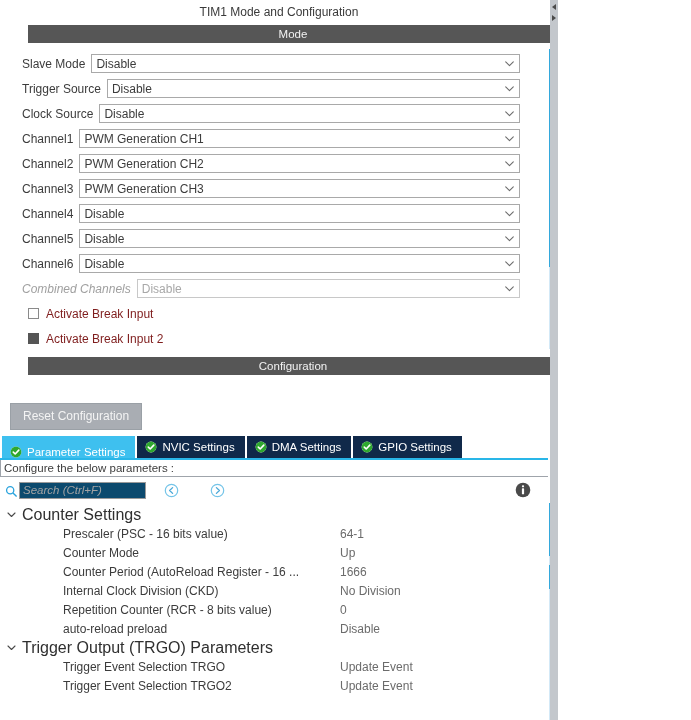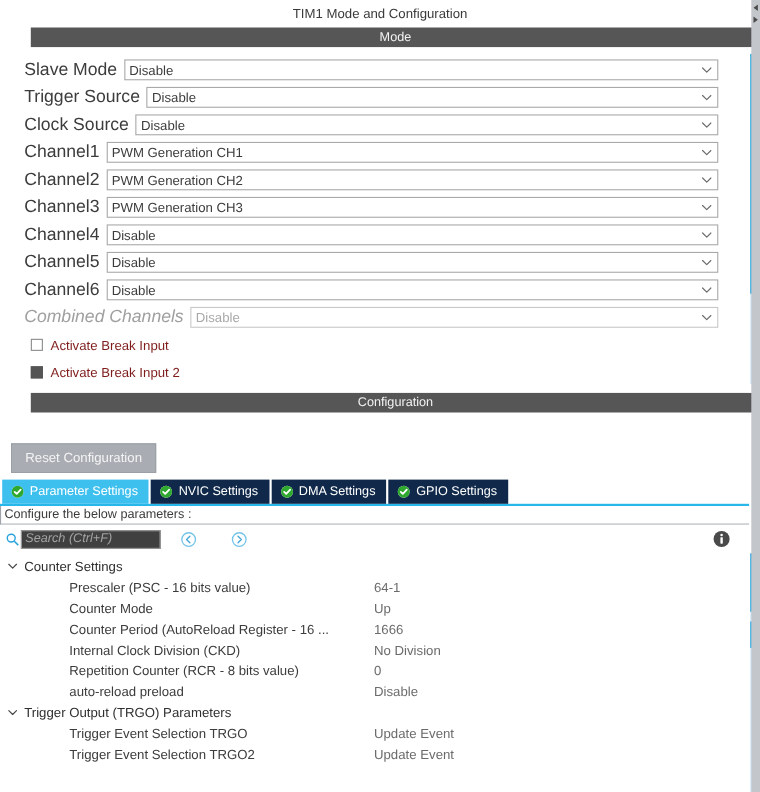--- a/index.html
+++ b/index.html
@@ -4,21 +4,21 @@
 <style>
   html, body {
     margin: 0; padding: 0;
     width: 691px; height: 720px;
     overflow: hidden;
     background: #ffffff;
     font-family: "Liberation Sans", sans-serif;
   }
   #app {
     position: relative;
-    width: 691px; height: 720px;
+    width: 558px; height: 720px;
     background: #ffffff;
     overflow: hidden;
   }
 
   
   .window-title {
     height: 24px;
     line-height: 24px;
     text-align: center;
     font-size: 12px;
@@ -49,21 +49,21 @@
     padding-top: 8px;
   }
   .mode-row {
     display: flex;
     align-items: center;
     height: 25px;
     padding-left: 22px;
     padding-right: 38px;
   }
   .mode-label {
-    font-size: 16px;
+    font-size: 12px;
     color: #3c3c3c;
     white-space: nowrap;
     padding-right: 6px;
   }
   .mode-label.disabled {
     color: #a0a0a0;
     font-style: italic;
   }
   .combo {
     position: relative;
@@ -159,20 +159,21 @@
     font-size: 11.5px;
     color: #ffffff;
     background: #10294a;
     margin-right: 2px;
     box-sizing: border-box;
     white-space: nowrap;
   }
   .tab.active {
     background: #3ec0ef;
     color: #ffffff;
+    align-items: flex-end;
   }
   .tab-check {
     width: 12px; height: 12px;
     margin-right: 5px;
     flex: none;
   }
   .tab-check svg { display: block; }
 
   
   .configure-strip {
@@ -195,21 +196,21 @@
     height: 26px;
     padding-left: 5px;
     position: relative;
     background: #ffffff;
   }
   .search-icon { width: 13px; height: 13px; flex: none; }
   .search-box {
     width: 127px; height: 17px;
     border: 1px solid #9a9a9a;
     box-sizing: border-box;
-    background: #404040;
+    background: #0c4a6e;
     display: flex;
     align-items: center;
     margin-left: 1px;
   }
   .search-ph {
     font-size: 11.5px;
     font-style: italic;
     color: #a3a3a3;
     padding-left: 3px;
   }
@@ -240,21 +241,21 @@
     height: 19px;
     padding-left: 6px;
   }
   .tree-chevron {
     width: 11px; height: 11px;
     margin-right: 5px;
     flex: none;
   }
   .tree-chevron svg { display: block; }
   .tree-group-label {
-    font-size: 12px;
+    font-size: 16px;
     color: #2f2f2f;
   }
   .tree-item {
     display: flex;
     align-items: center;
     height: 19px;
     padding-left: 63px;
   }
   .tree-item-name {
     font-size: 12px;

